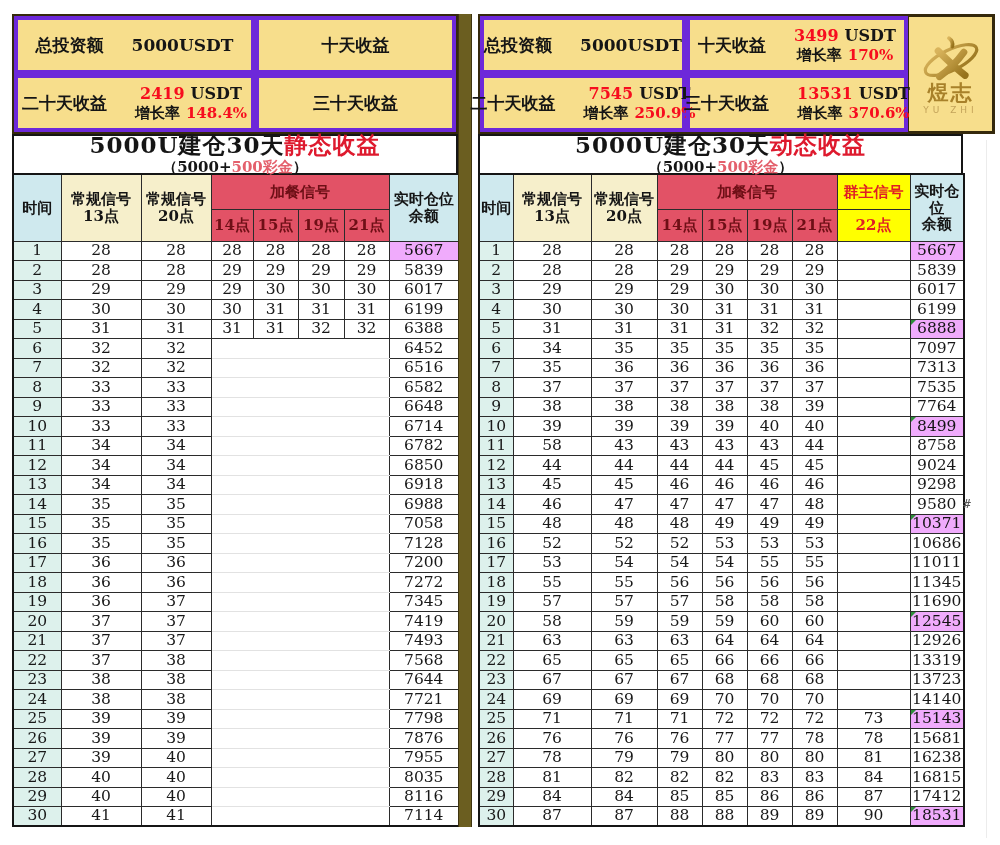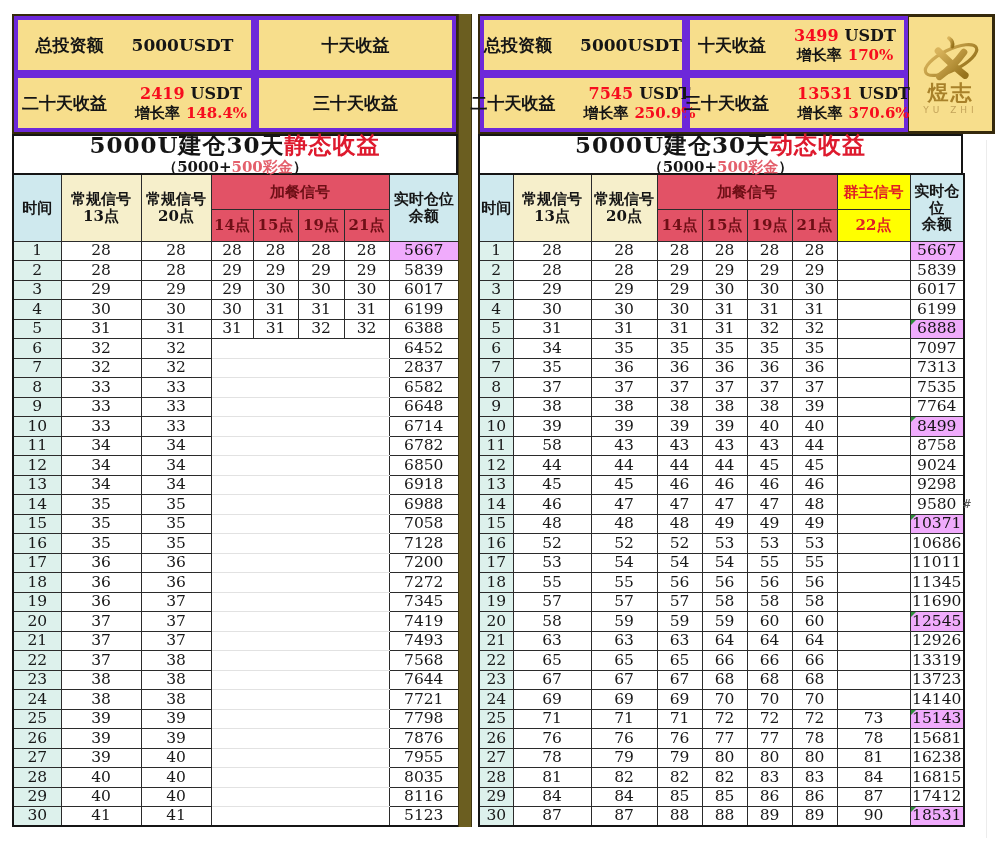--- a/index.html
+++ b/index.html
@@ -185,21 +185,21 @@
             <td class="">32</td>
             <td class="">32</td>
             <td class="empty-block" colspan="4"></td>
             <td class="balance">6452</td>
           </tr>
           <tr>
             <td class="day">7</td>
             <td class="">32</td>
             <td class="">32</td>
             <td class="empty-block" colspan="4"></td>
-            <td class="balance">2837</td>
+            <td class="balance">6516</td>
           </tr>
           <tr>
             <td class="day">8</td>
             <td class="">33</td>
             <td class="">33</td>
             <td class="empty-block" colspan="4"></td>
             <td class="balance">6582</td>
           </tr>
           <tr>
             <td class="day">9</td>
@@ -346,21 +346,21 @@
             <td class="">40</td>
             <td class="">40</td>
             <td class="empty-block" colspan="4"></td>
             <td class="balance">8116</td>
           </tr>
           <tr>
             <td class="day">30</td>
             <td class="">41</td>
             <td class="">41</td>
             <td class="empty-block" colspan="4"></td>
-            <td class="balance">5123</td>
+            <td class="balance">7114</td>
           </tr>
         </tbody>
     </table>
   </div>
 
   <div class="divider"></div>
 
   <div class="col-right">
 
     <div class="summary sum-right">

